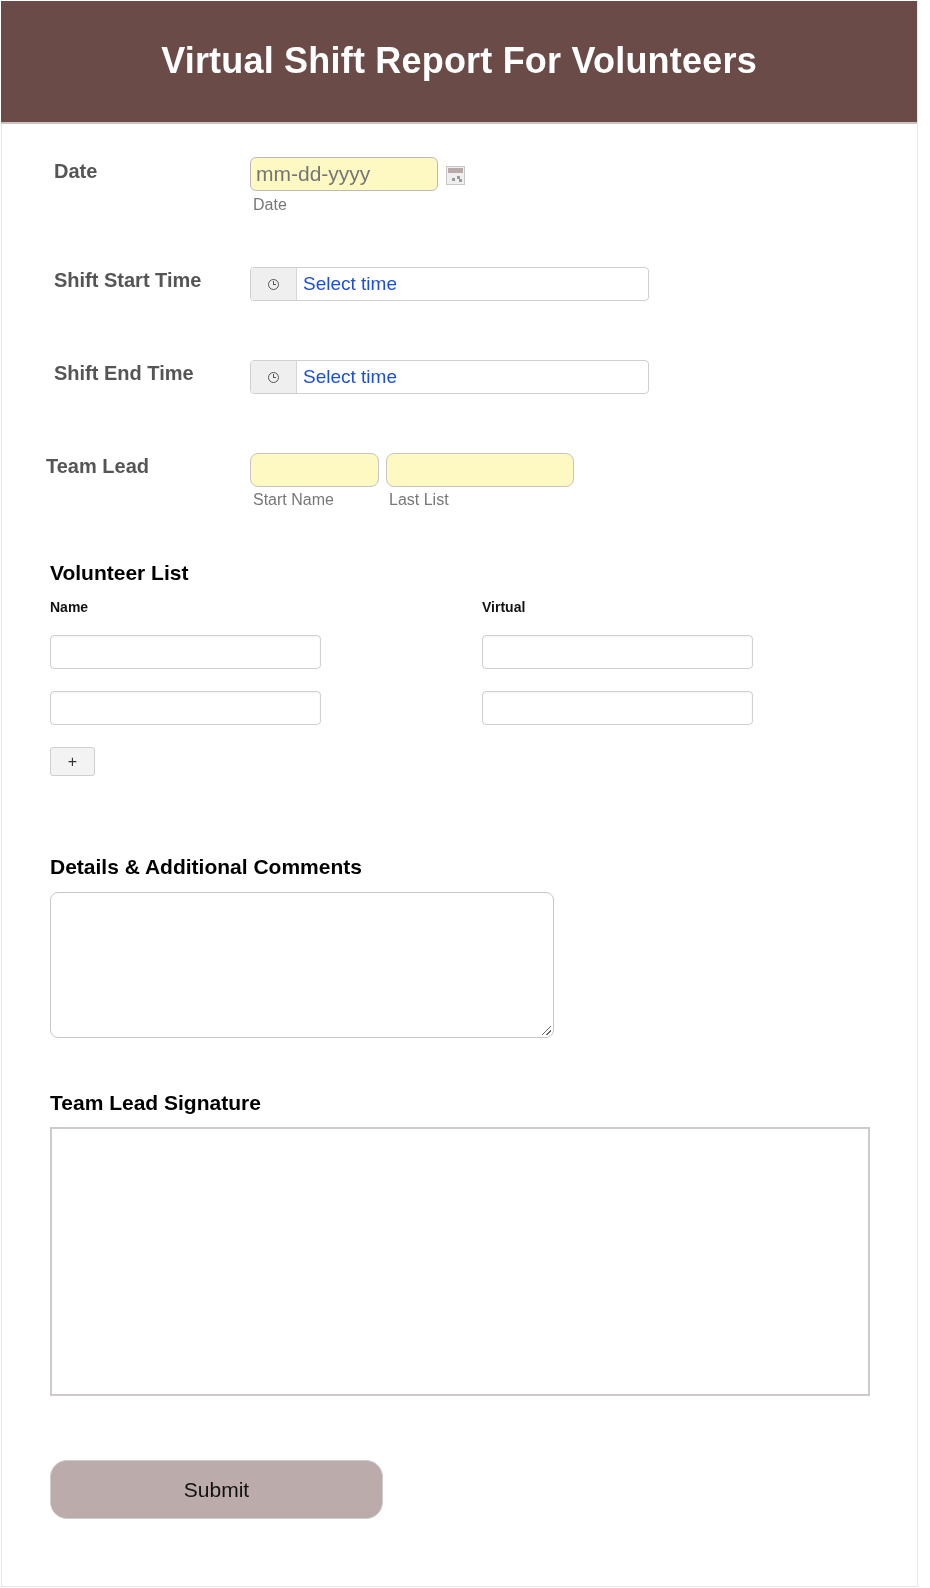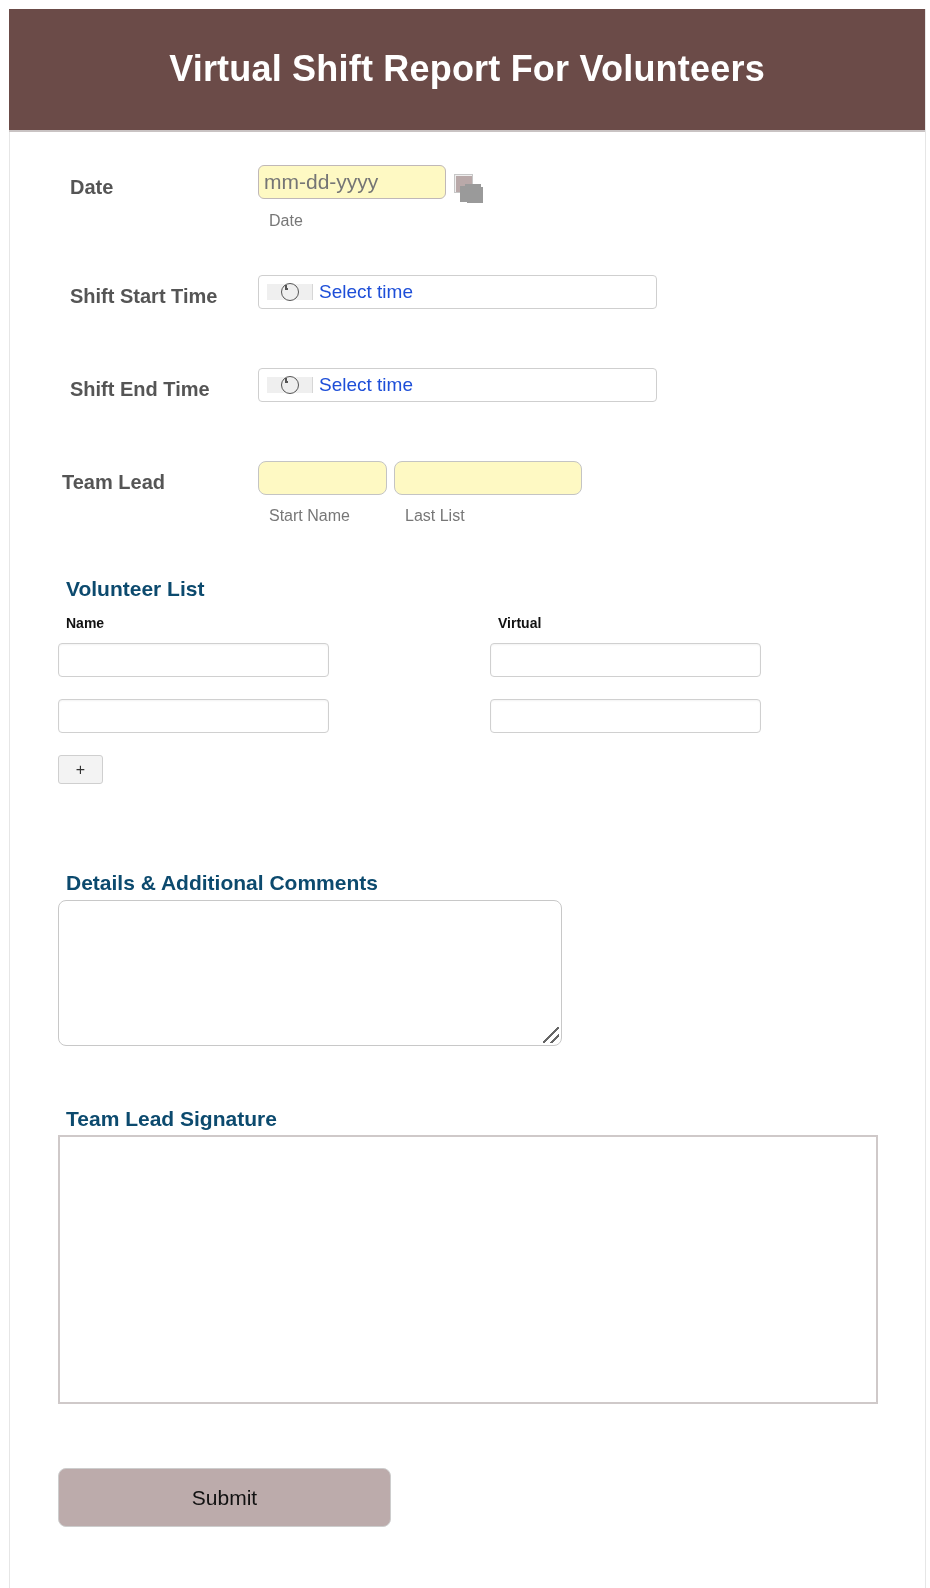--- a/index.html
+++ b/index.html
@@ -1,15 +1,15 @@
 <!DOCTYPE html>
 <html><head>
   <meta charset="utf-8">
   <style>
-    * { box-sizing: border-box; margin: 0; padding: 8px; }
+    * { box-sizing: border-box; margin: 0; padding: 0; }
     html, body { width: 930px; height: 1588px; background: #ffffff; overflow: hidden; }
     body { font-family: "Liberation Sans", sans-serif; color: #555555; position: relative; }
     .page {
       position: absolute; left: 1px; top: 1px; width: 917px; height: 1586px;
       background: #fff; border-left: 1px solid #e6e6e6; border-right: 1px solid #e6e6e6;
       border-bottom: 1px solid #e6e6e6;
     }
     .header {
       position: absolute; left: 1px; top: 1px; width: 916px; height: 123px;
       background: #6b4b48; border-bottom: 2px solid #c9c3c3;
@@ -51,21 +51,21 @@
     .clock {
       width: 11px; height: 11px; border: 1.5px solid #555; border-radius: 50%; position: relative;
     }
     .clock::before { content: ""; position: absolute; left: 3.5px; top: 1px; width: 1.5px; height: 4px; background: #555; }
     .clock::after { content: ""; position: absolute; left: 3.5px; top: 4px; width: 3px; height: 1.5px; background: #555; }
     .time-text {
       flex: 1; font-size: 19px; color: #1d4ed8; padding-left: 6px; display: flex; align-items: center;
     }
     .name-input { top: 453px; height: 34px; border-radius: 8px; border-color: #c4c4c4; }
     .section-title {
-      position: absolute; font-size: 21px; font-weight: bold; color: #0c4a6e;
+      position: absolute; font-size: 21px; font-weight: bold; color: #000000;
     }
     .col-head {
       position: absolute; font-size: 14px; font-weight: bold; color: #111111;
     }
     .vol-input {
       position: absolute; width: 271px; height: 34px; border: 1px solid #d0d0d0; border-radius: 4px;
       background: #fff; box-shadow: inset 0 1px 2px rgba(0,0,0,0.05);
     }
     .add-btn {
       position: absolute; left: 50px; top: 747px; width: 45px; height: 29px;
@@ -80,21 +80,21 @@
     .resize {
       position: absolute; right: 2px; bottom: 2px; width: 9px; height: 9px;
       background: linear-gradient(135deg, transparent 45%, #666 46%, #666 54%, transparent 55%, transparent 70%, #666 71%, #666 79%, transparent 80%);
     }
     .signature {
       position: absolute; left: 50px; top: 1127px; width: 820px; height: 269px;
       border: 2px solid #cfc9c9; background: #fff;
     }
     .submit {
       position: absolute; left: 50px; top: 1460px; width: 333px; height: 59px;
-      background: #bcabab; border: 1px solid #cdcdcd; border-radius: 8px;
+      background: #bcabab; border: 1px solid #cdcdcd; border-radius: 17px;
       font-size: 21px; color: #111; display: flex; align-items: center; justify-content: center;
       font-family: "Liberation Sans", sans-serif;
     }
   </style>
 </head>
 <body>
 
 <div class="page"></div>
 
 <header class="header">

